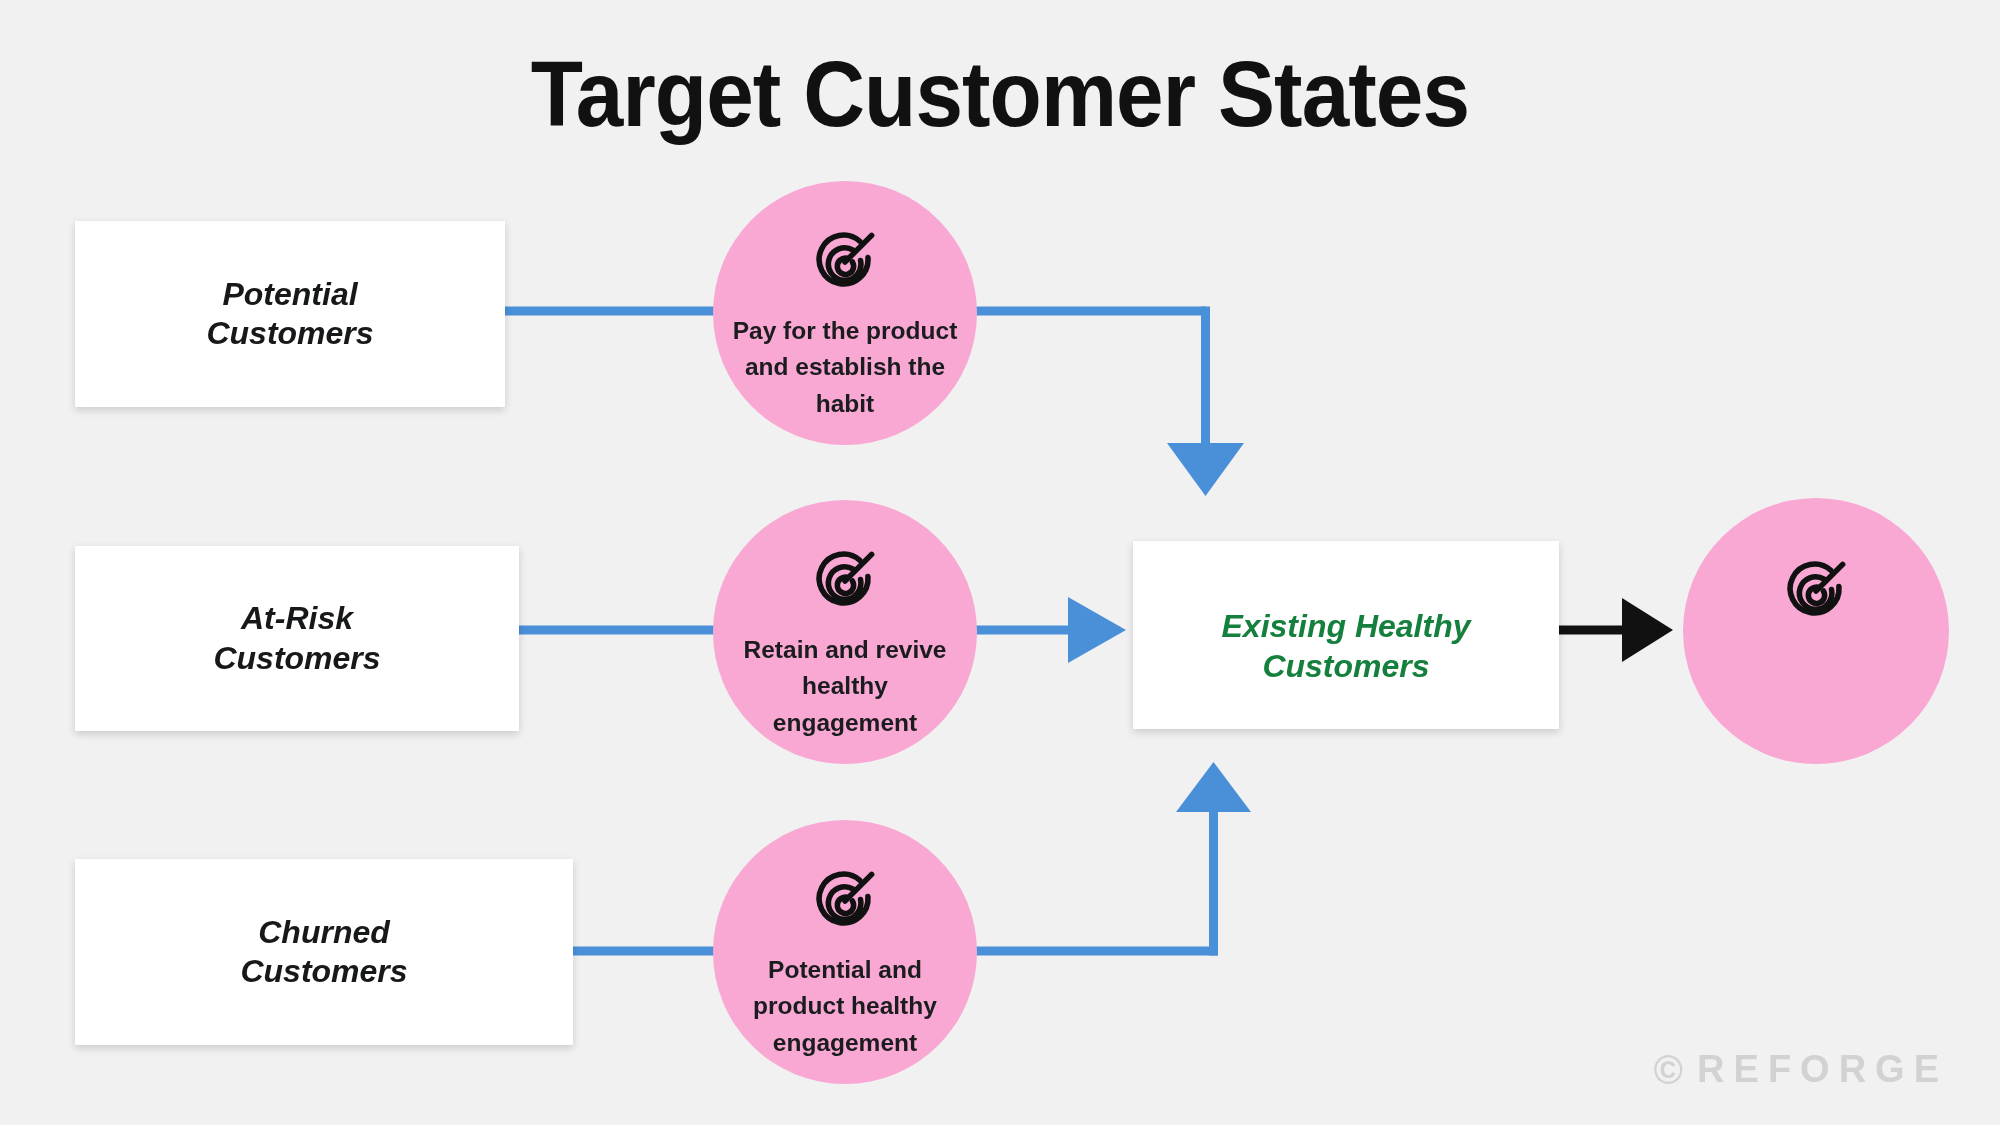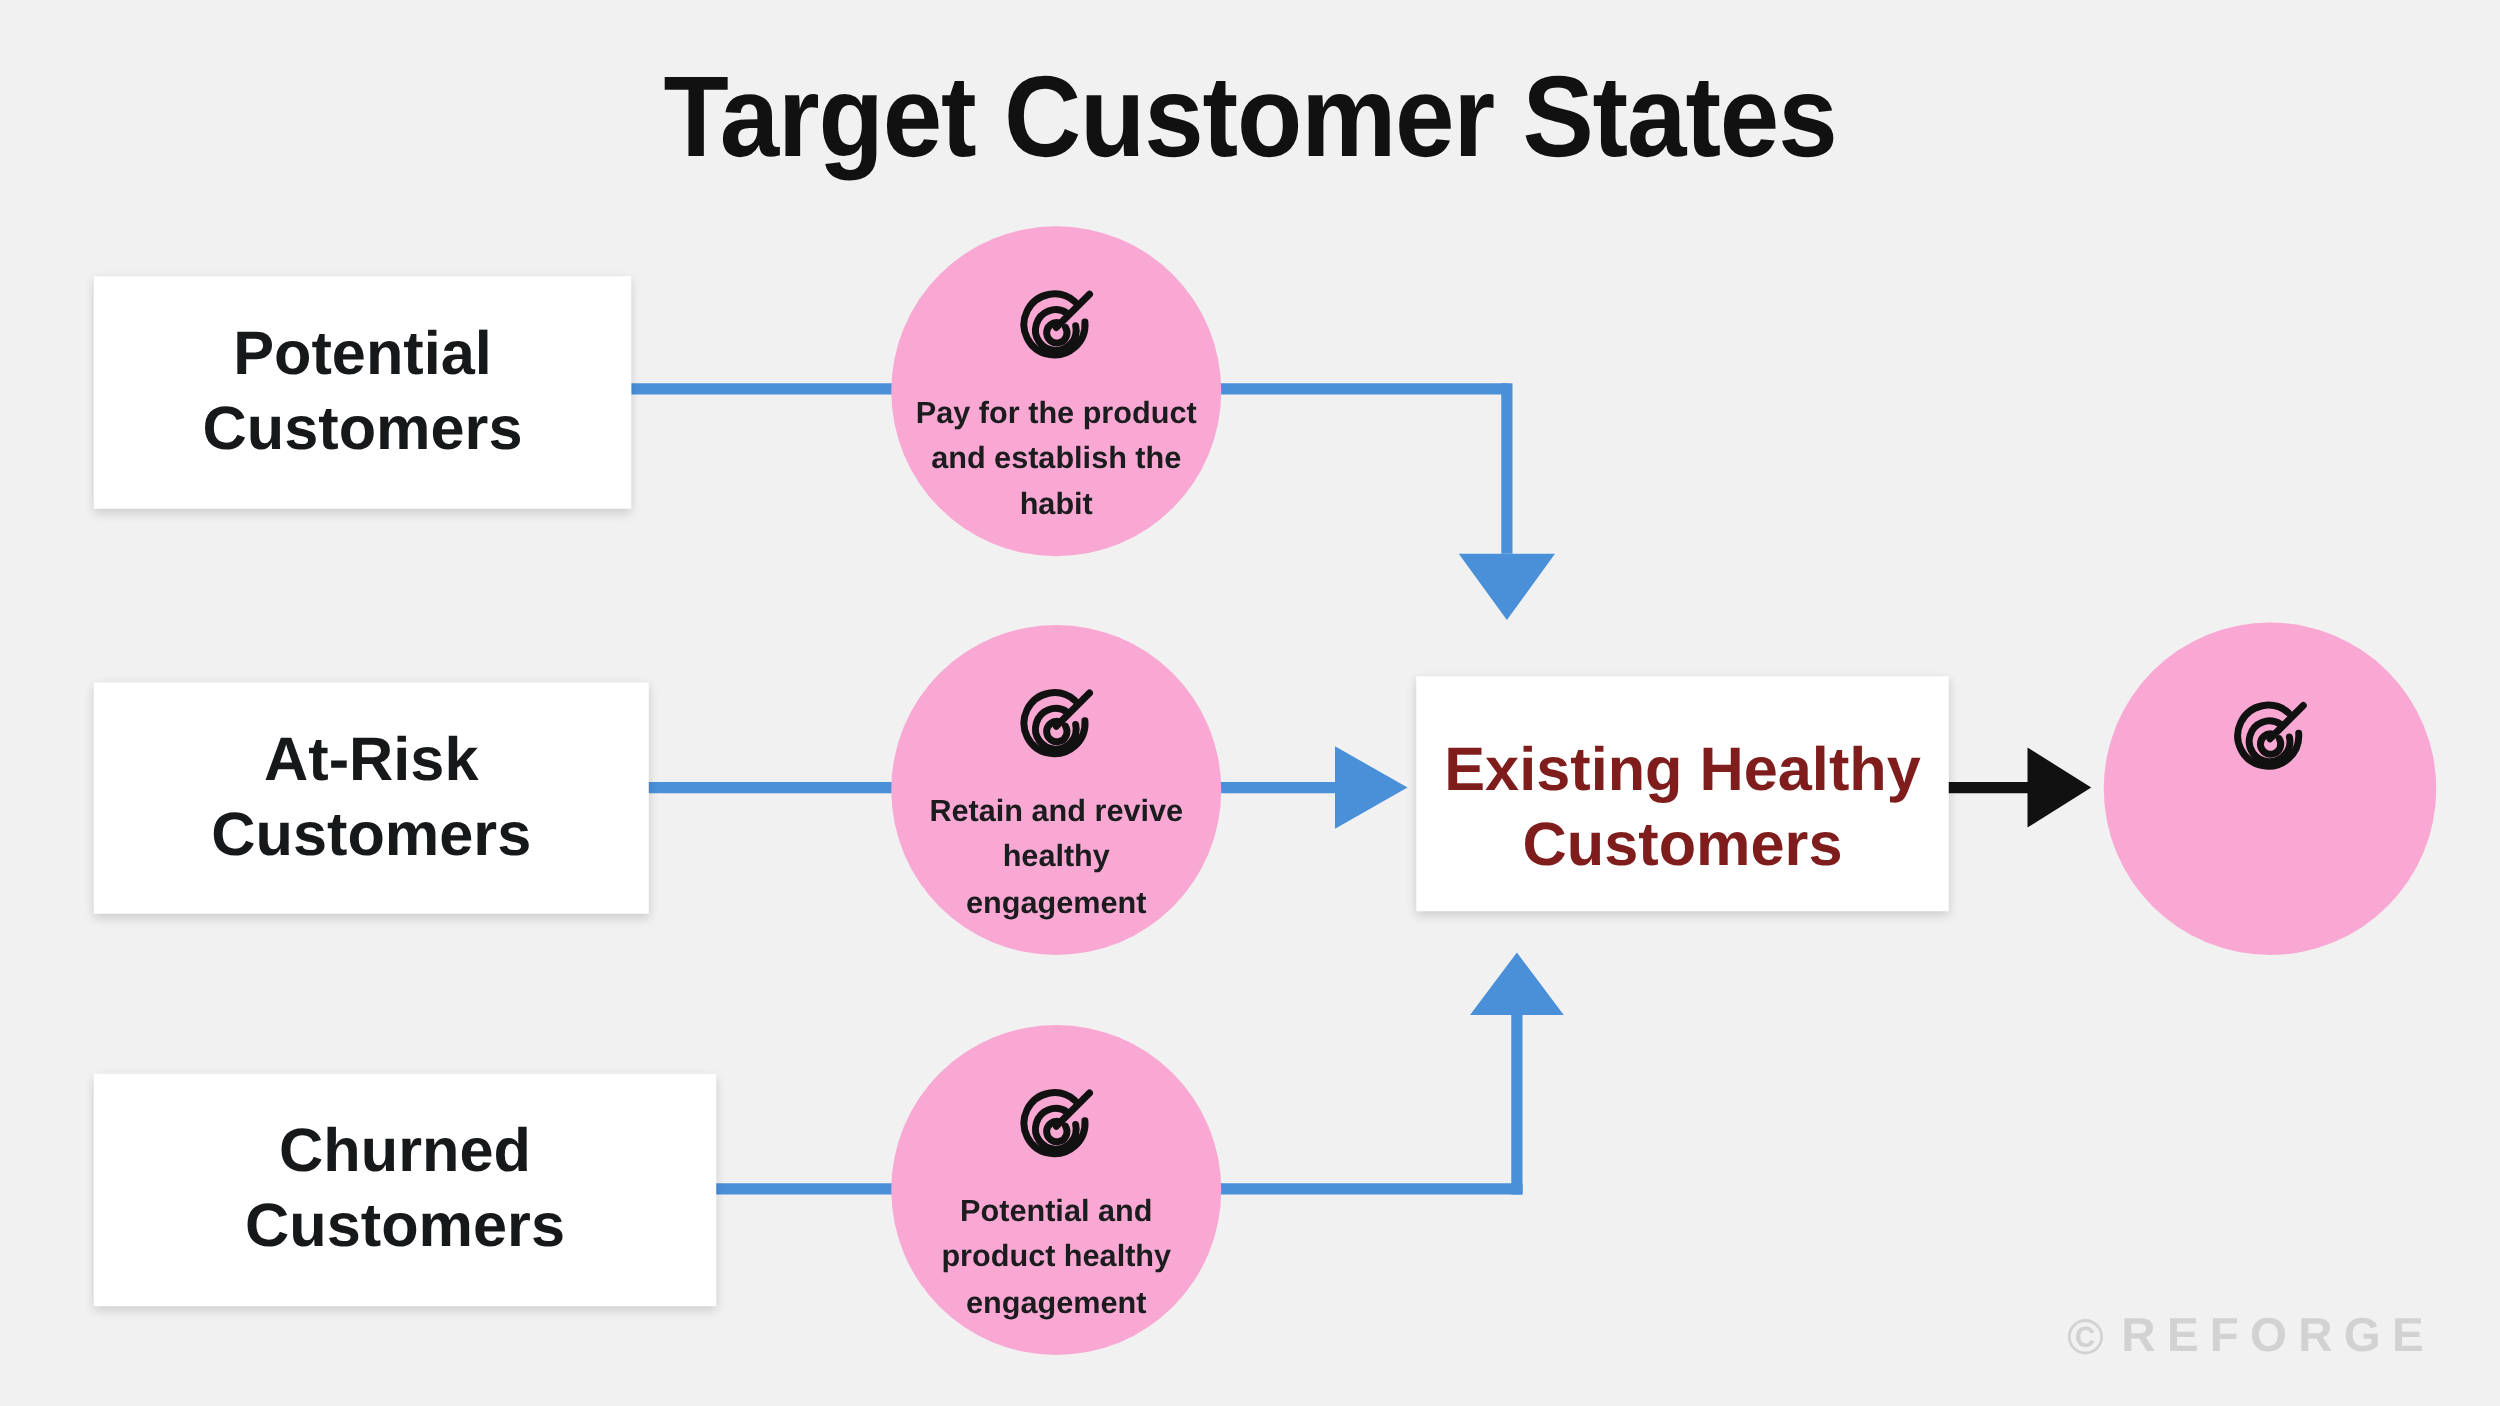--- a/index.html
+++ b/index.html
@@ -51,27 +51,28 @@
     box-shadow: 0 3px 8px rgba(0,0,0,0.16);
     display: flex;
     align-items: center;
     justify-content: center;
     text-align: center;
     box-sizing: border-box;
   }
   .state-box .box-label {
     font-family: "Liberation Sans", sans-serif;
     font-weight: 700;
-    font-size: 49px;
+    font-size: 32px;
     line-height: 1.22;
     color: #16181a;
     padding: 0 18px;
+    font-style: italic;
   }
   .state-box.accent .box-label {
-    color: #7f1d1d;
+    color: #15803d;
     font-weight: 700;
     margin-top: 23px;
   }
 
   
   .stage-circle {
     position: absolute;
     background: #f9a8d4;
     border-radius: 50%;
     display: flex;

